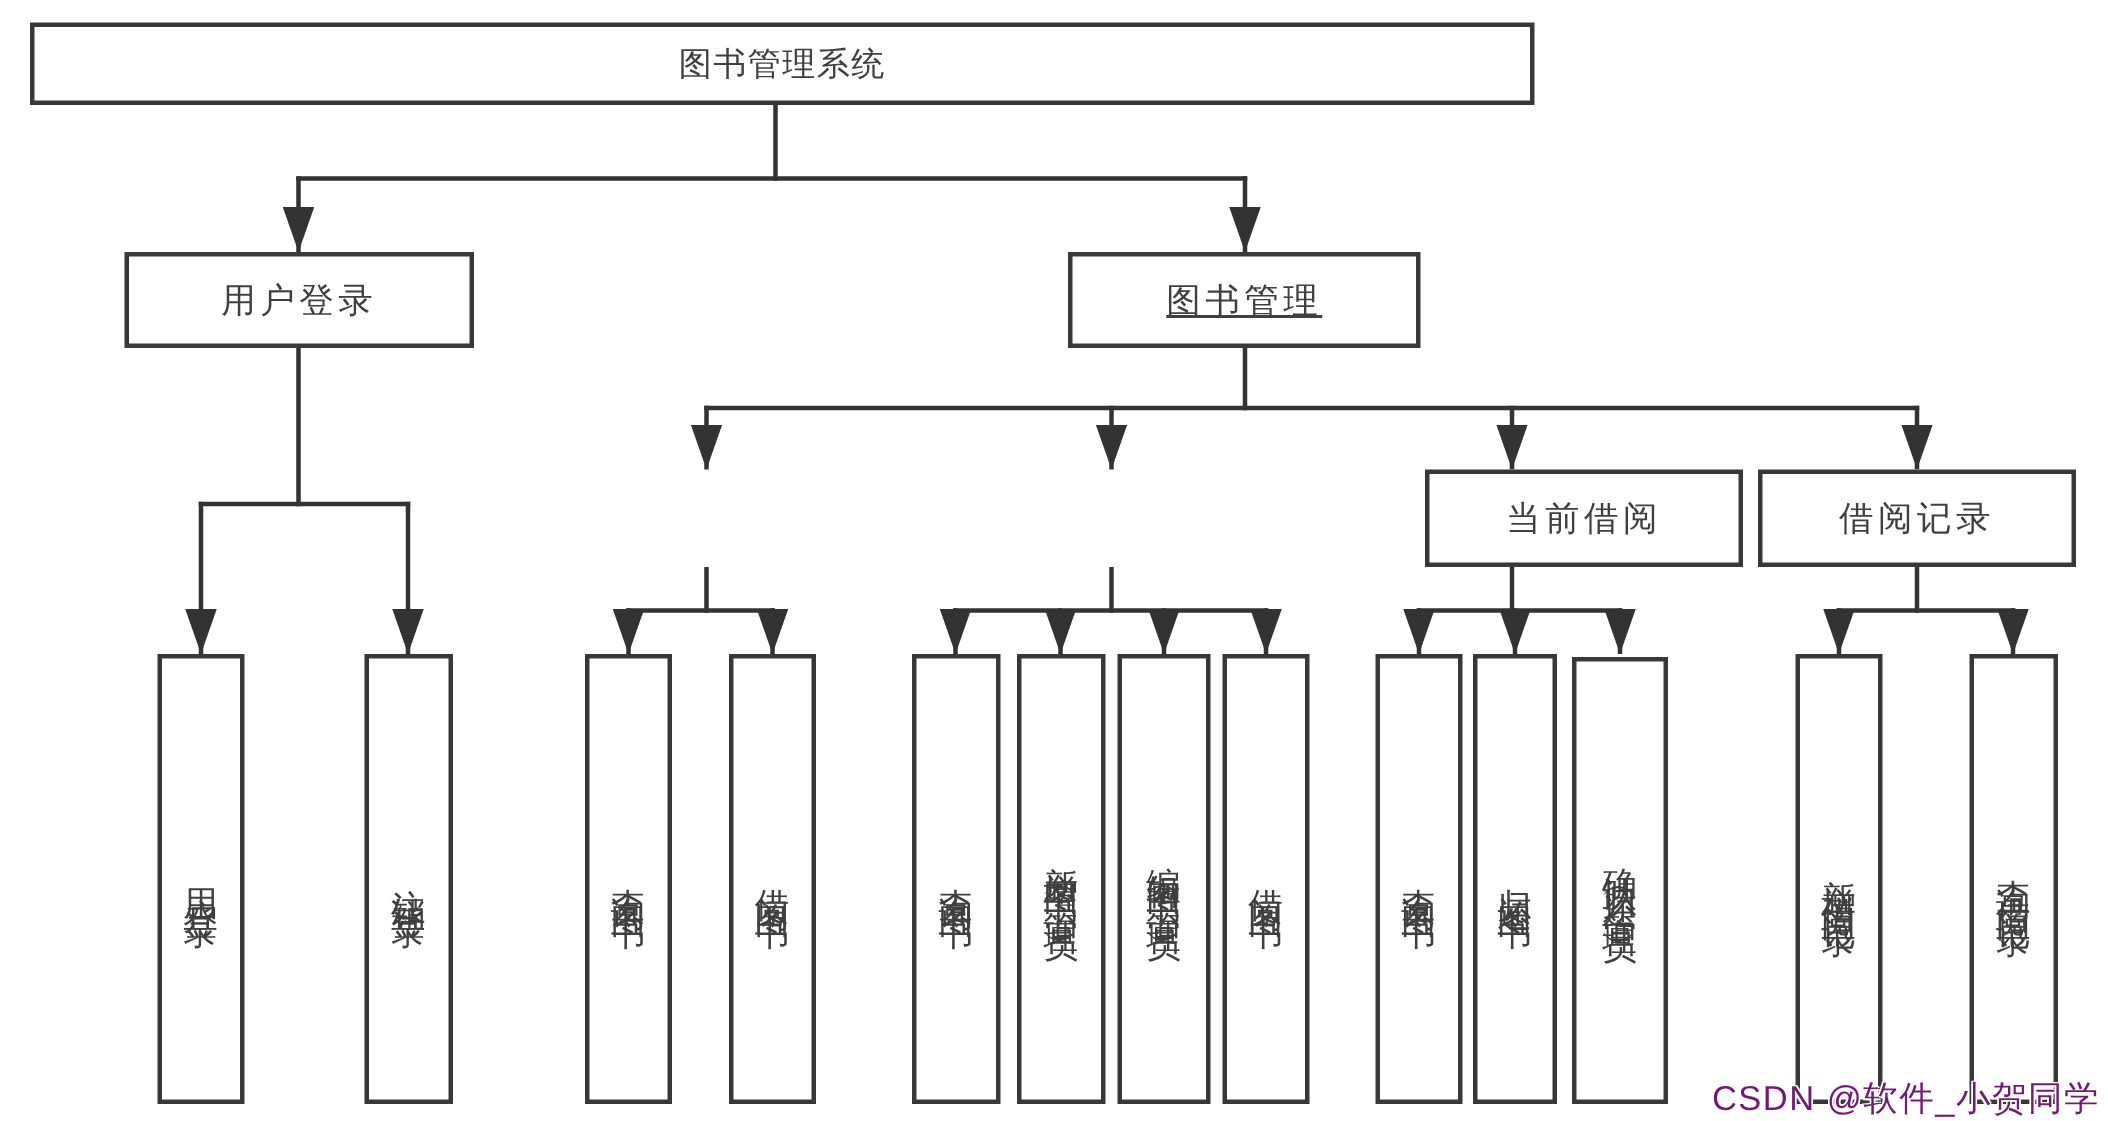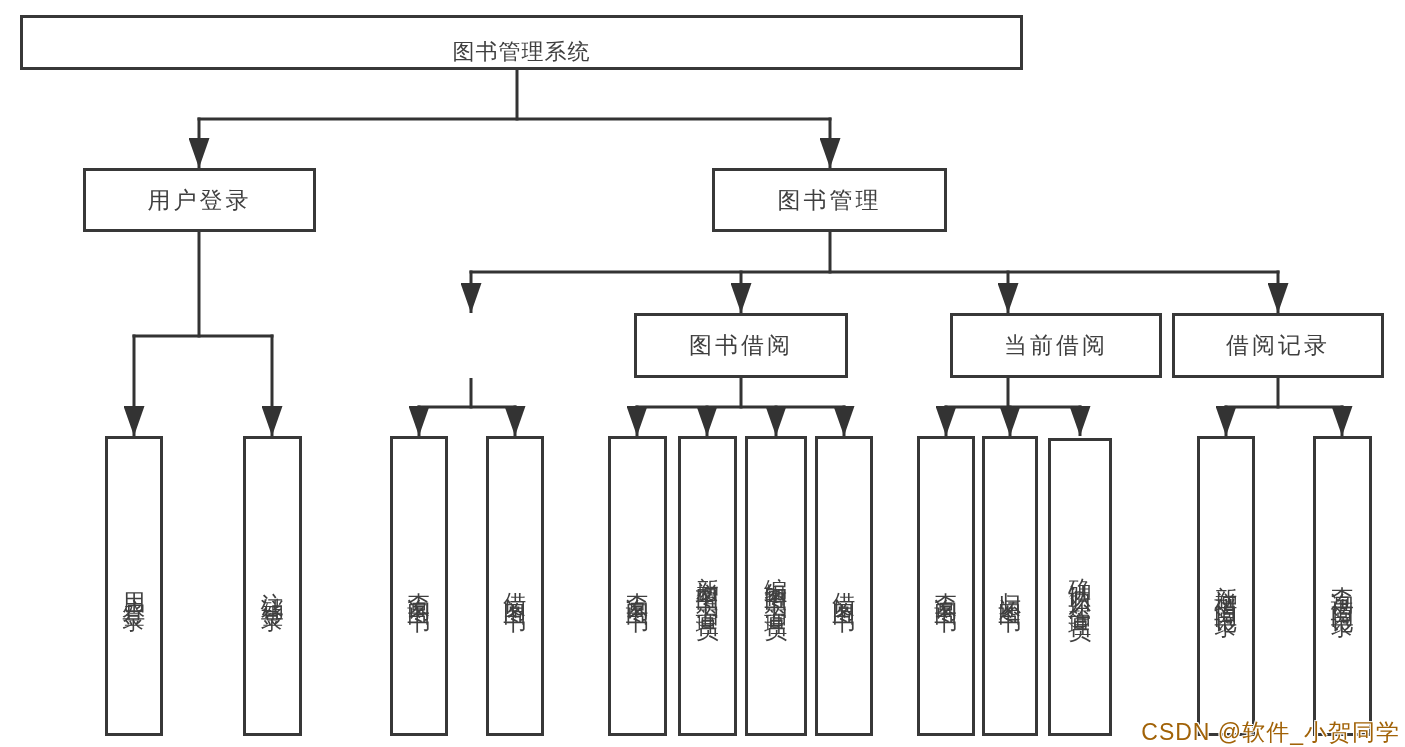--- a/index.html
+++ b/index.html
@@ -7,28 +7,28 @@
     position:relative;width:1405px;height:747px;background:#ffffff;
     font-family:"Liberation Sans",sans-serif;overflow:hidden;
   }
   svg.connectors{position:absolute;left:0;top:0;z-index:1;}
   .box{
     position:absolute;box-sizing:border-box;background:#ffffff;
     border:3px solid #383838;display:flex;align-items:center;justify-content:center;
     color:#3f3f3f;z-index:2;text-align:center;
   }
   .hbox{font-size:23px;letter-spacing:3px;}
-  .hbox.title{font-size:22px;letter-spacing:1px;align-items:flex-end;}
+  .hbox.title{font-size:22px;letter-spacing:1px;}
   .leaf span{
     writing-mode:vertical-rl;text-orientation:mixed;
     font-size:23px;letter-spacing:6px;line-height:1.15;
   }
   .watermark{
     position:absolute;right:5px;top:717px;z-index:5;
-    font-size:23px;letter-spacing:1px;color:#a16207;
+    font-size:23px;letter-spacing:1px;color:#701a75;
     text-shadow:1px 1px 0 #fff,-1px -1px 0 #fff,1px -1px 0 #fff,-1px 1px 0 #fff;
   }
 </style>
 </head>
 <body>
 
 <div class="stage">
 
   <svg class="connectors" width="1405" height="747" viewBox="0 0 1405 747">
     <defs>
@@ -80,27 +80,24 @@
     </g>
   </svg>
 
   <div class="box hbox title" style="left:20px;top:15px;width:1003px;height:55px;">
     <span>图书管理系统</span>
   </div>
 
   <div class="box hbox" style="left:83px;top:168px;width:233px;height:64px;">
     <span>用户登录</span>
   </div>
-  <div class="box hbox" style="left:712px;top:168px;width:235px;height:64px;">
+  <div class="box hbox" style="left:712px;top:168px;width:235px;height:64px;text-decoration:underline;">
     <span>图书管理</span>
   </div>
 
-  <div class="box hbox" style="left:634px;top:313px;width:214px;height:65px;">
-    <span>图书借阅</span>
-  </div>
   <div class="box hbox" style="left:902px;top:313px;width:212px;height:65px;margin-left:48px;">
     <span>当前借阅</span>
   </div>
   <div class="box hbox" style="left:1172px;top:313px;width:212px;height:65px;">
     <span>借阅记录</span>
   </div>
 
   <div class="box leaf" style="left:105px;top:436px;width:58px;height:300px;">
     <span>用户登录</span>
   </div>

